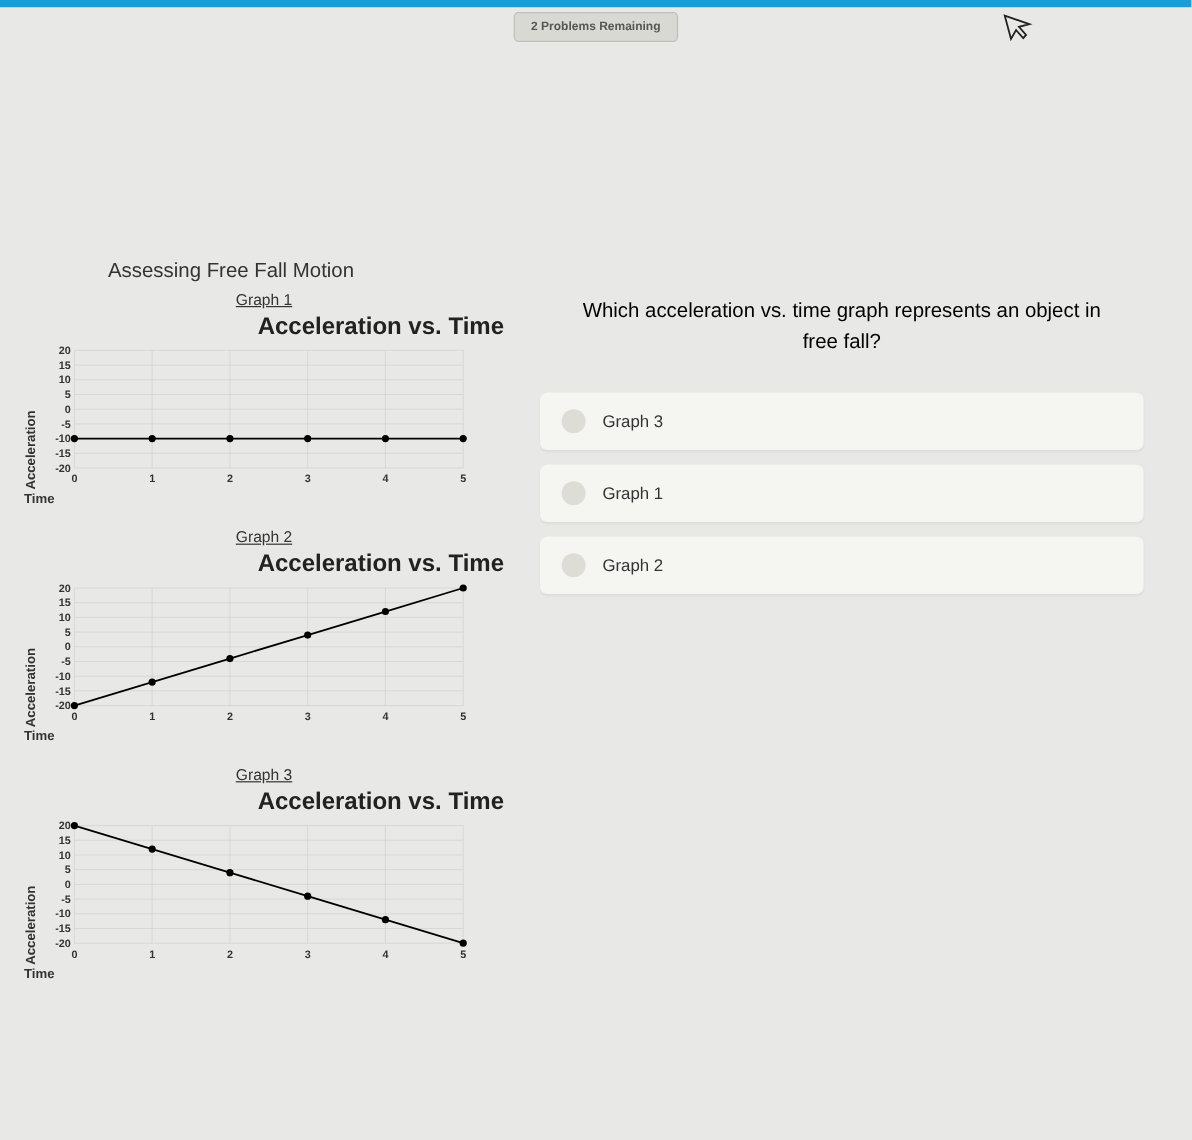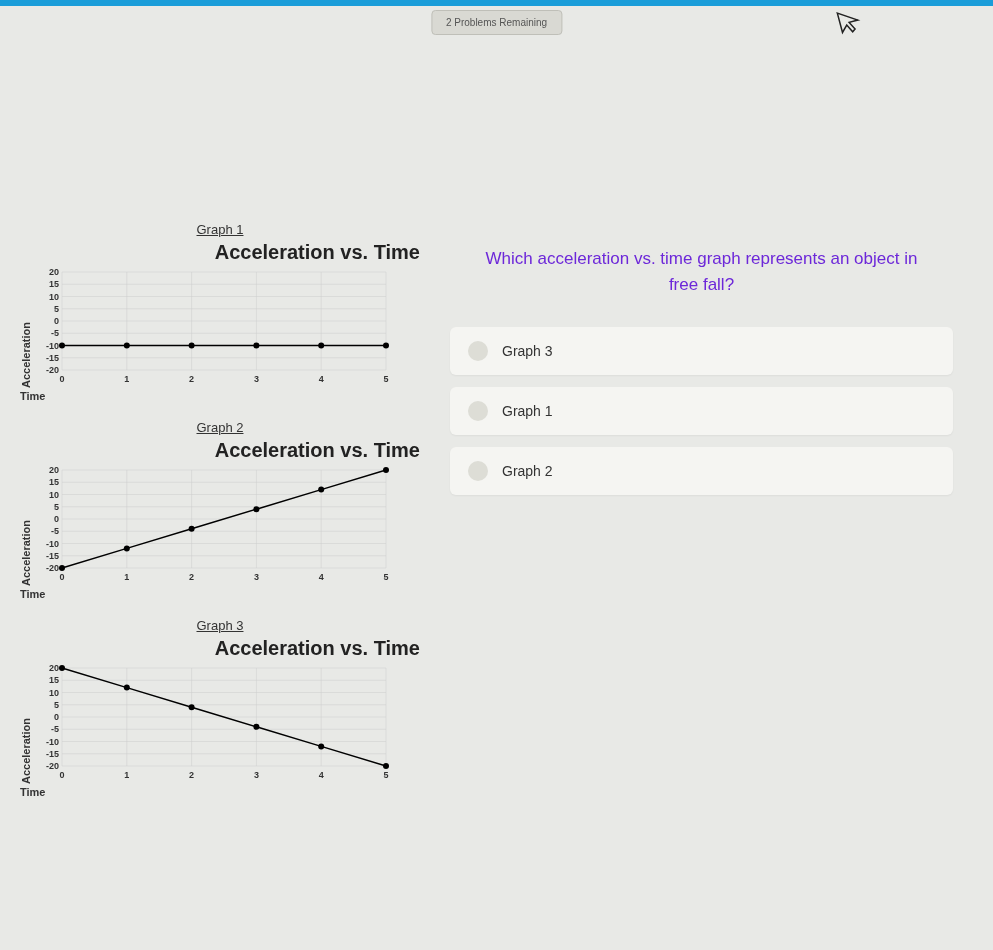--- a/index.html
+++ b/index.html
@@ -18,21 +18,21 @@
   .remaining-badge {
     position: absolute;
     top: 10px;
     left: 50%;
     transform: translateX(-50%);
     background: #d9d9d3;
     border: 1px solid #bfbfb8;
     border-radius: 4px;
     padding: 6px 14px;
     font-size: 10px;
-    font-weight: normal;
+    font-weight: bold;
     color: #555;
   }
   .cursor-icon {
     position: absolute;
     top: 8px;
     right: 130px;
     font-size: 26px;
     color: #222;
     transform: rotate(-15deg);
   }
@@ -92,21 +92,21 @@
   svg.chart {
     display: block;
   }
   .tick-text { font-size: 9px; fill: #333; font-weight: bold; }
   .grid-line { stroke: #ccc; stroke-width: 0.5; }
   .data-line { stroke: #000; stroke-width: 1.5; fill: none; }
   .data-point { fill: #000; }
 
   .question {
     font-size: 17px;
-    color: #6d28d9;
+    color: #000000;
     text-align: center;
     line-height: 1.5;
     margin-bottom: 30px;
     padding: 0 20px;
   }
   .option {
     background: #f5f5f2;
     border-radius: 6px;
     padding: 14px 18px;
     margin-bottom: 12px;
@@ -139,20 +139,21 @@
 
 <div class="cursor-icon">
   <svg width="24" height="28" viewBox="0 0 24 28">
       <path d="M2 2 L2 22 L8 16 L12 24 L15 22 L11 14 L20 14 Z" fill="none" stroke="#222" stroke-width="1.5"></path>
     </svg>
 </div>
 
 <div class="content">
 
   <div class="left-col">
+    <div class="section-title">Assessing Free Fall Motion</div>
 
     <div class="chart-block">
       <div class="graph-label">Graph 1</div>
       <div class="chart-title">Acceleration vs. Time</div>
       <div class="chart-wrap">
         <div class="ylabel">Acceleration</div>
         <svg class="chart" id="chart-0" width="360" height="120">
             <line class="grid-line" x1="28" y1="4" x2="352" y2="4"></line>
             <text class="tick-text" x="25" y="7" text-anchor="end">20</text>
             <line class="grid-line" x1="28" y1="16.25" x2="352" y2="16.25"></line>

